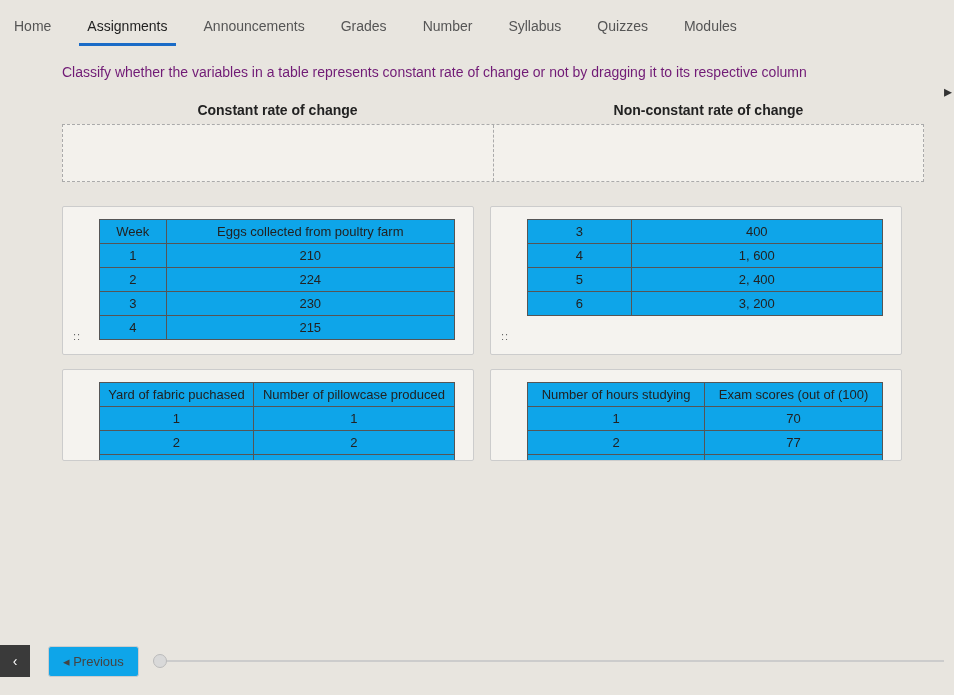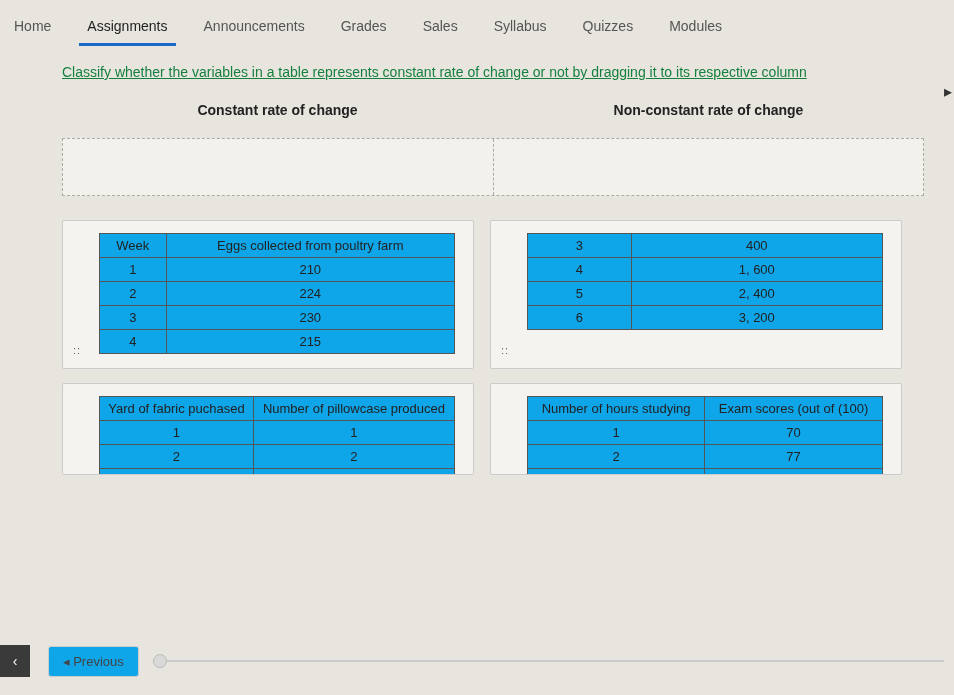--- a/index.html
+++ b/index.html
@@ -34,27 +34,26 @@
     left: -4px; right: -4px;
     bottom: -2px;
     height: 3px;
     background: #1a6bc7;
   }
   .content {
     padding: 20px 30px 0 62px;
   }
   .instruction {
     font-size: 14px;
-    color: #15803d;
+    color: #701a75;
     margin-bottom: 22px;
-    text-decoration: underline;
   }
   .drop-headers {
     display: flex;
-    margin-bottom: 20px;
+    margin-bottom: 6px;
   }
   .drop-header {
     flex: 1;
     text-align: center;
     font-weight: bold;
     font-size: 14px;
     color: #222;
   }
   .drop-zones {
     display: flex;
@@ -179,21 +178,21 @@
   }
 </style>
 </head>
 <body>
 
 <div class="nav">
   <div class="nav-item">Home</div>
   <div class="nav-item active">Assignments</div>
   <div class="nav-item">Announcements</div>
   <div class="nav-item">Grades</div>
-  <div class="nav-item">Sales</div>
+  <div class="nav-item">Number</div>
   <div class="nav-item">Syllabus</div>
   <div class="nav-item">Quizzes</div>
   <div class="nav-item">Modules</div>
 </div>
 
 <div class="content">
   <div class="instruction">Classify whether the variables in a table represents constant rate of change or not by dragging it to its respective column</div>
 
   <div class="drop-headers">
     <div class="drop-header">Constant rate of change</div>

